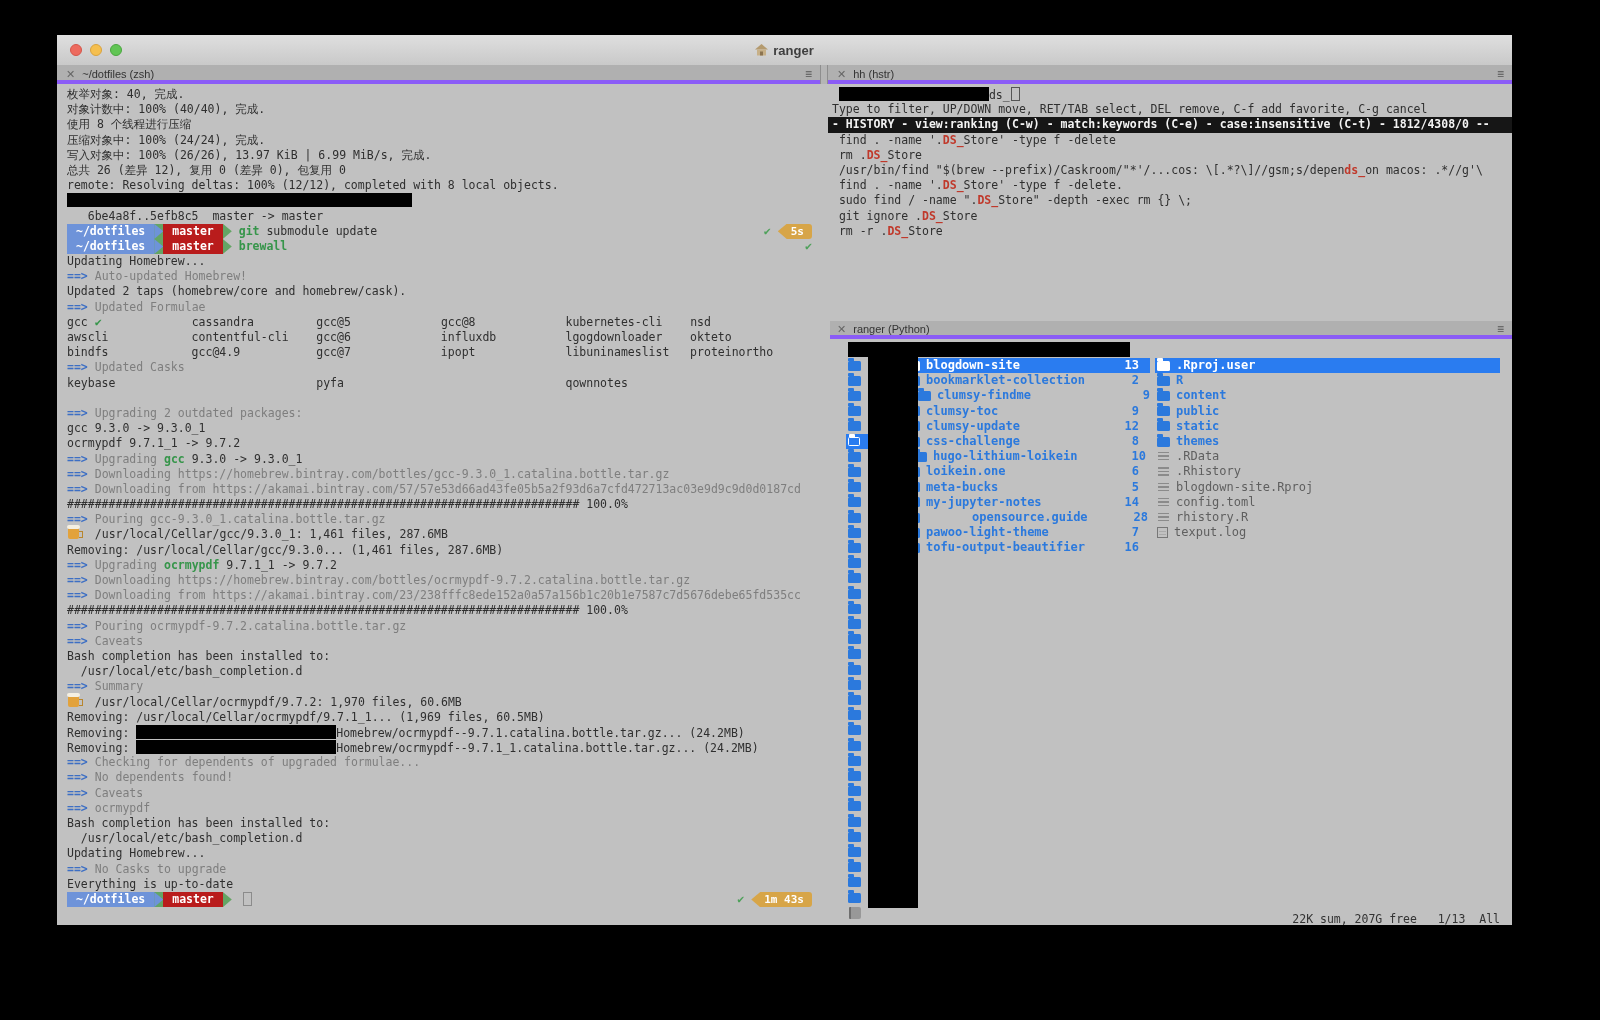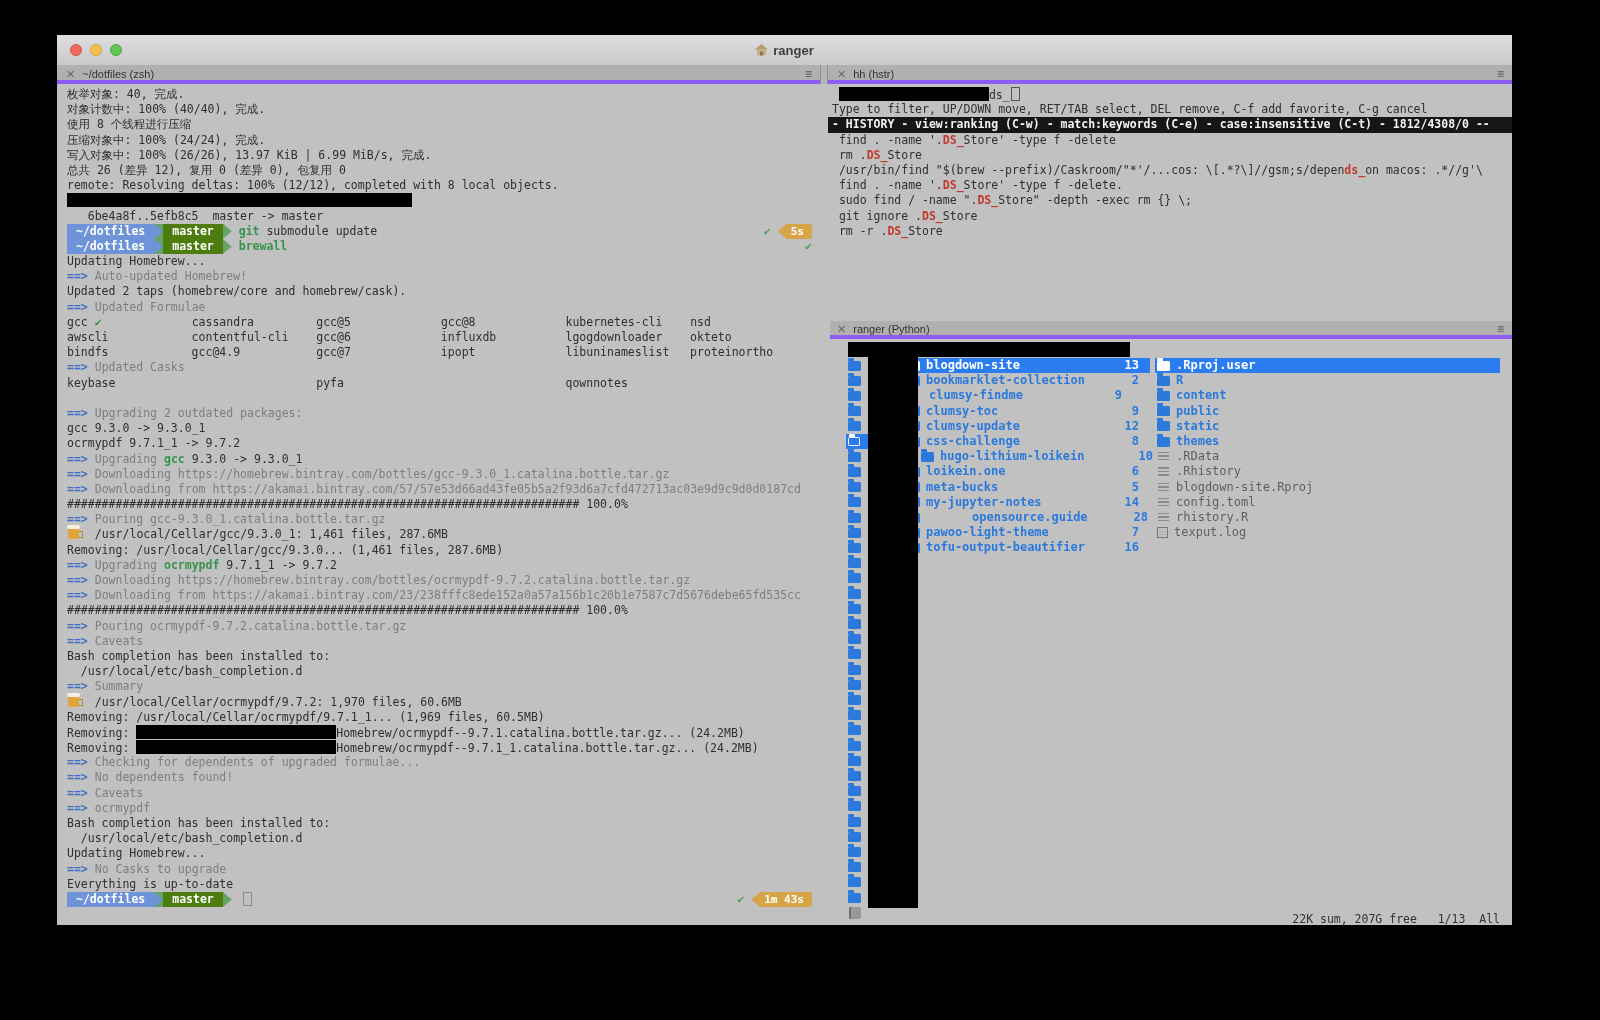--- a/index.html
+++ b/index.html
@@ -27,21 +27,21 @@
   .c-g{color:#36954a;font-weight:bold}.c-r{color:#c0392b;font-weight:bold}
   .redact{display:inline-block;background:#000;height:14px;vertical-align:-2px;}
   .cur{display:inline-block;width:7px;height:12px;border:1px solid #555;vertical-align:-2px;margin-left:1px;}
   .curp{display:inline-block;width:7px;height:12px;border:1px solid #8b8b8b;vertical-align:-2px;margin-left:4px;}
   .beer{display:inline-block;width:11px;height:12px;background:#e2a23c;border-radius:1px 1px 2px 2px;
         position:relative;vertical-align:-1px;margin:0 2px 0 1px;}
   .beer:before{content:"";position:absolute;top:-2px;left:-1px;right:-1px;height:4px;background:#f4efe2;border-radius:2px;}
   .beer:after{content:"";position:absolute;right:-4px;top:4px;width:3px;height:5px;border:1px solid #b8862e;border-left:none;}
   
   .pseg{display:inline-block;padding:0 9px;color:#fff;font-weight:bold;height:15.2px;vertical-align:top;}
-  .pseg.blue{background:#6e93d9}.pseg.green{background:#4d7c0f}
+  .pseg.blue{background:#6e93d9}.pseg.green{background:#b91c1c}
   .pw{display:inline-block;width:9px;height:15.2px;vertical-align:top;position:relative;}
   .pw i{position:absolute;left:0;top:0;width:100%;height:100%;clip-path:polygon(0 0,100% 50%,0 100%);}
   .pw.b2g{background:#64a565}.pw.b2g i{background:#6e93d9}
   .pw.g2t i{background:#64a565}
   .rt{position:absolute;right:18px;top:0;display:flex;align-items:center;gap:7px;}
   .chk{color:#4ea15a;font-weight:bold;font-size:11.5px;}
   .badge{display:inline-block;background:#d7a548;color:#fff;font-weight:bold;font-size:11px;
          line-height:15.2px;padding:0 8px 0 13px;border-radius:0 3px 3px 0;
          clip-path:polygon(9px 0,100% 0,100% 100%,9px 100%,0 50%);}
   
@@ -219,25 +219,25 @@
         <div class="r-row" style="left: 18px; top: 490.2px; width: 26px;"><span class="fi"></span></div>
         <div class="r-row" style="left: 18px; top: 505.4px; width: 26px;"><span class="fi"></span></div>
         <div class="r-row" style="left: 18px; top: 520.6px; width: 26px;"><span class="fi"></span></div>
         <div class="r-row" style="left: 18px; top: 535.8px; width: 26px;"><span class="fi"></span></div>
         <div class="r-row" style="left: 18px; top: 551px; width: 26px;"><span class="fi"></span></div>
         <div class="r-row" style="left: 18px; top: 566.2px; width: 26px;"><span class="book"></span></div>
       </div>
     <div id="r-dir">
         <div class="r-row sel" style="left: 77px; top: 19px; width: 245px;"><span class="fi w"></span><span class="nm">blogdown-site</span><span class="cnt">13</span></div>
         <div class="r-row" style="left: 77px; top: 34.2px; width: 245px;"><span class="fi"></span><span class="nm">bookmarklet-collection</span><span class="cnt">2</span></div>
-        <div class="r-row" style="left: 60px; top: 49.4px; width: 245px; gap: 20px;"><span class="fi"></span><span class="nm">clumsy-findme</span><span class="cnt">9</span></div>
+        <div class="r-row" style="left: 88px; top: 49.4px; width: 245px;"><span class="fi"></span><span class="nm">clumsy-findme</span><span class="cnt">9</span></div>
         <div class="r-row" style="left: 77px; top: 64.6px; width: 245px;"><span class="fi"></span><span class="nm">clumsy-toc</span><span class="cnt">9</span></div>
         <div class="r-row" style="left: 77px; top: 79.8px; width: 245px;"><span class="fi"></span><span class="nm">clumsy-update</span><span class="cnt">12</span></div>
         <div class="r-row" style="left: 77px; top: 95px; width: 245px;"><span class="fi"></span><span class="nm">css-challenge</span><span class="cnt">8</span></div>
-        <div class="r-row" style="left: 91px; top: 110.2px; width: 245px; align-items: center;"><span class="fi"></span><span class="nm">hugo-lithium-loikein</span><span class="cnt">10</span></div>
+        <div class="r-row" style="left: 84px; top: 110.2px; width: 245px; align-items: center;"><span class="fi"></span><span class="nm">hugo-lithium-loikein</span><span class="cnt">10</span></div>
         <div class="r-row" style="left: 77px; top: 125.4px; width: 245px;"><span class="fi"></span><span class="nm">loikein.one</span><span class="cnt">6</span></div>
         <div class="r-row" style="left: 77px; top: 140.6px; width: 245px;"><span class="fi"></span><span class="nm">meta-bucks</span><span class="cnt">5</span></div>
         <div class="r-row" style="left: 77px; top: 155.8px; width: 245px;"><span class="fi"></span><span class="nm">my-jupyter-notes</span><span class="cnt">14</span></div>
         <div class="r-row" style="left: 77px; top: 171px; width: 245px; gap: 46px;"><span class="fi"></span><span class="nm">opensource.guide</span><span class="cnt">28</span></div>
         <div class="r-row" style="left: 77px; top: 186.2px; width: 245px;"><span class="fi"></span><span class="nm">pawoo-light-theme</span><span class="cnt">7</span></div>
         <div class="r-row" style="left: 77px; top: 201.4px; width: 245px;"><span class="fi"></span><span class="nm">tofu-output-beautifier</span><span class="cnt">16</span></div>
       </div>
     <div id="r-preview">
         <div class="r-row sel" style="left: 327px; top: 19px; width: 345px;"><span class="fi w"></span><span class="nm">.Rproj.user</span></div>
         <div class="r-row" style="left: 327px; top: 34.2px; width: 345px;"><span class="fi"></span><span class="nm">R</span></div>

